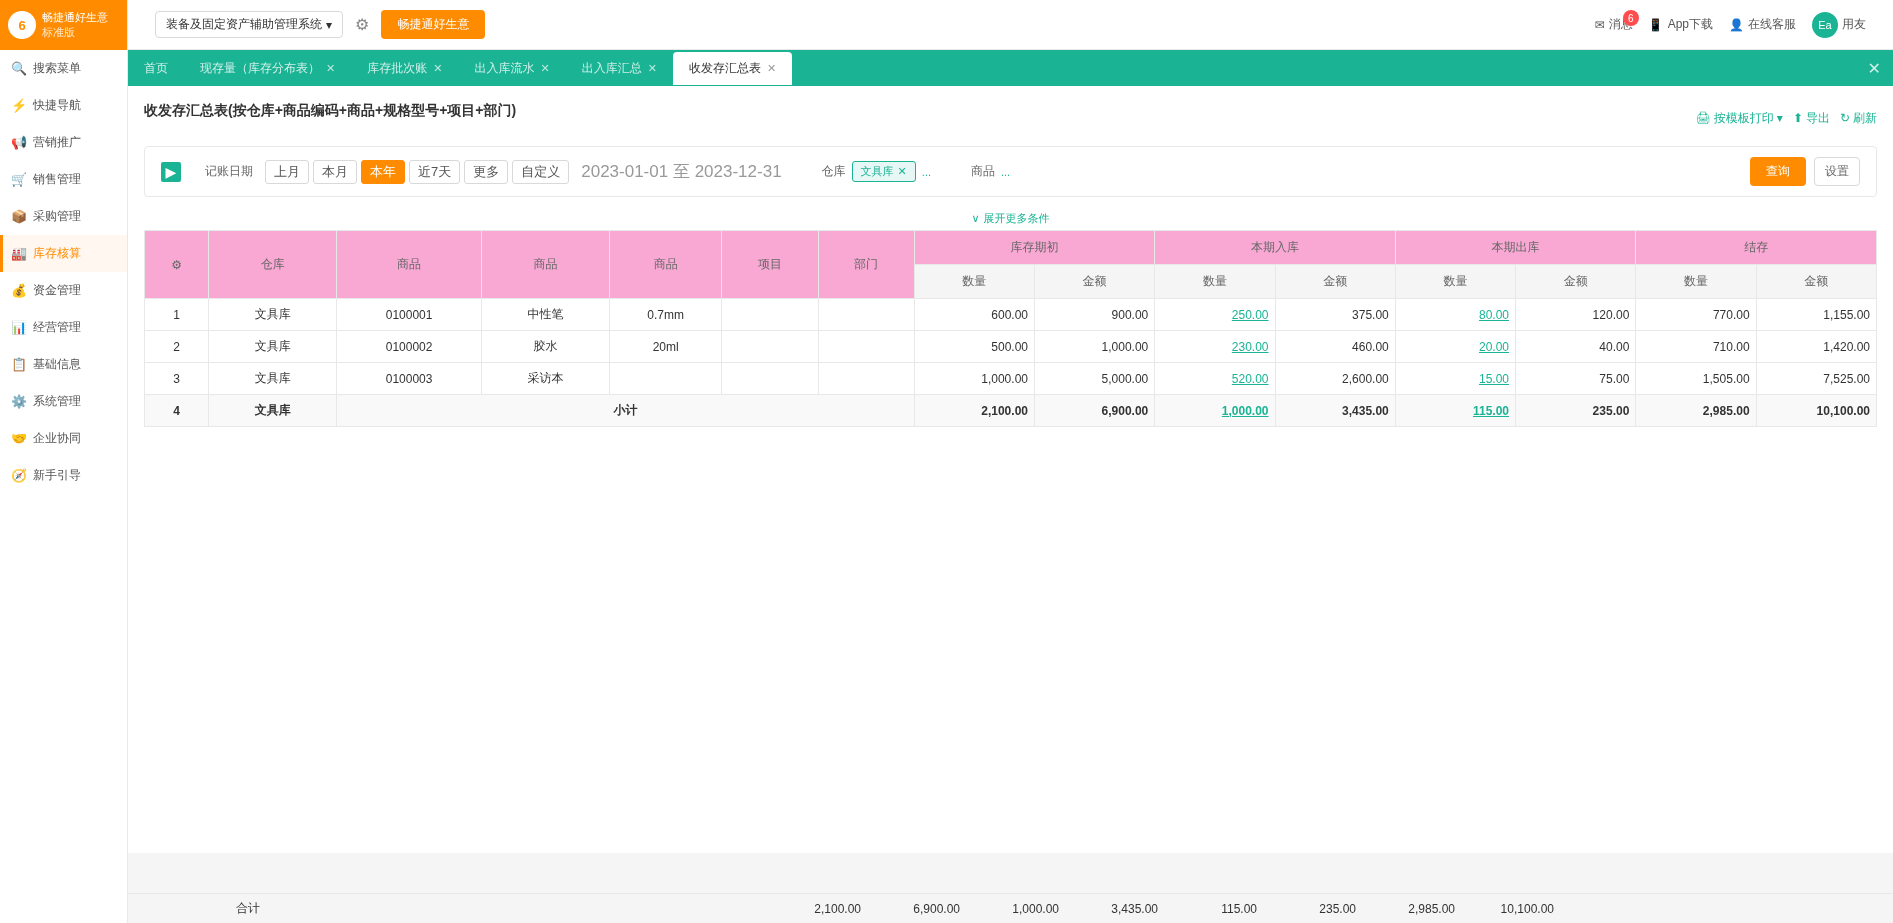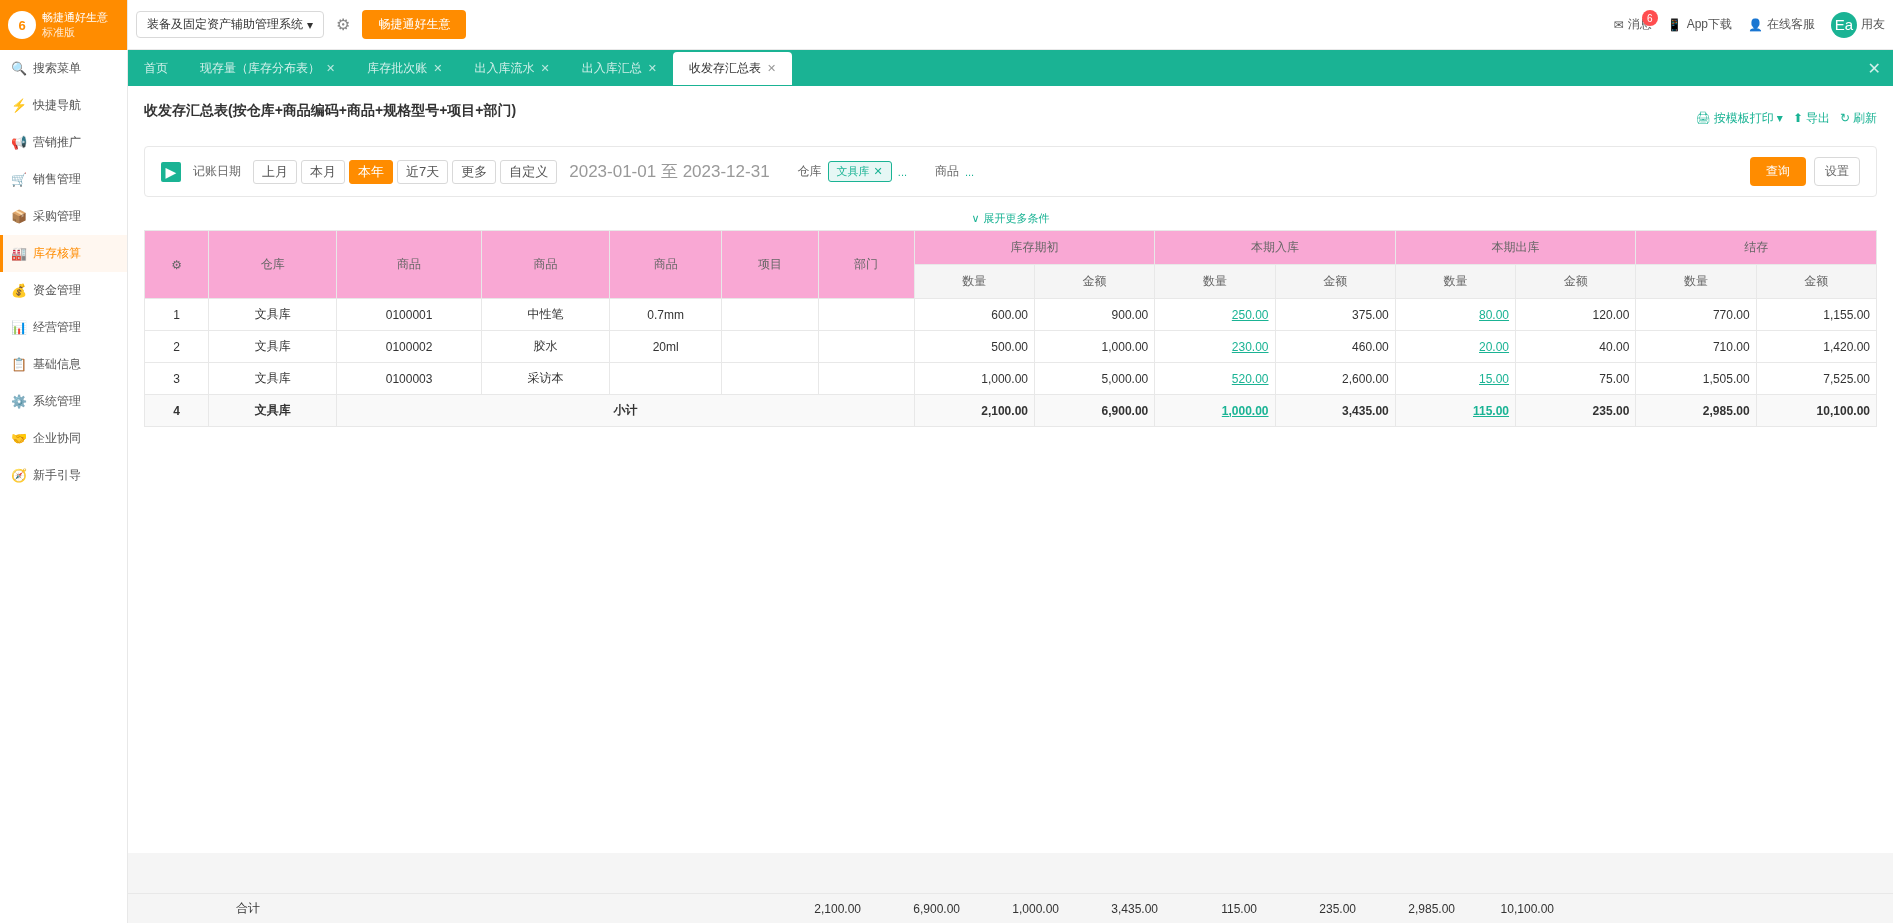--- a/index.html
+++ b/index.html
@@ -13,21 +13,21 @@
     .sidebar-subtitle { color: rgba(255,255,255,0.8); font-size: 11px; }
     .sidebar-nav { flex: 1; overflow-y: auto; }
     .sidebar-item { padding: 10px 8px; display: flex; align-items: center; gap: 6px; cursor: pointer; color: #555; font-size: 12px; border-left: 3px solid transparent; }
     .sidebar-item.active { background: #fff7f0; color: #ff8c00; border-left-color: #ff8c00; }
     .sidebar-item .icon { width: 16px; height: 16px; display: inline-flex; align-items: center; justify-content: center; font-size: 13px; }
 
     
     .main { flex: 1; display: flex; flex-direction: column; overflow: hidden; }
 
     
-    .topbar { height: 50px; background: #fff; display: flex; align-items: center; padding: 0 8px; border-bottom: 1px solid #e8e8e8; gap: 12px; }
+    .topbar { height: 50px; background: #fff; display: flex; align-items: center; padding: 0 27px; border-bottom: 1px solid #e8e8e8; gap: 12px; }
     .topbar-select { display: flex; align-items: center; gap: 4px; border: 1px solid #d9d9d9; border-radius: 4px; padding: 4px 10px; cursor: pointer; font-size: 12px; }
     .topbar-btn { background: #ff8c00; color: #fff; border: none; border-radius: 4px; padding: 6px 16px; font-size: 12px; cursor: pointer; }
     .topbar-actions { display: flex; align-items: center; gap: 16px; font-size: 12px; color: #555; }
     .topbar-action { display: flex; align-items: center; gap: 4px; cursor: pointer; position: relative; }
     .badge { background: #ff4d4f; color: #fff; border-radius: 50%; width: 16px; height: 16px; font-size: 10px; display: flex; align-items: center; justify-content: center; position: absolute; top: -6px; right: -6px; }
 
     
     .tabs { background: #1ab394; display: flex; align-items: center; padding: 0; min-height: 36px; }
     .tab { padding: 8px 16px; color: rgba(255,255,255,0.8); cursor: pointer; font-size: 12px; display: flex; align-items: center; gap: 6px; white-space: nowrap; }
     .tab.active { background: #fff; color: #333; border-radius: 4px 4px 0 0; }
@@ -36,21 +36,21 @@
     .tabs-close-all { margin-left: auto; padding: 8px 12px; color: rgba(255,255,255,0.8); cursor: pointer; font-size: 16px; }
 
     
     .content { flex: 1; overflow: auto; background: #f5f5f5; }
     .page { background: #fff; margin: 0; padding: 16px; min-height: calc(100% - 40px); }
     .page-title { font-size: 14px; font-weight: 600; color: #333; margin-bottom: 14px; }
 
     
     .filter-bar { background: #fff; border: 1px solid #e8e8e8; border-radius: 4px; padding: 10px 16px; margin-bottom: 10px; display: flex; align-items: center; gap: 12px; flex-wrap: wrap; }
     .filter-expand { background: #1ab394; color: #fff; width: 20px; height: 20px; display: flex; align-items: center; justify-content: center; cursor: pointer; border-radius: 2px; font-size: 14px; flex-shrink: 0; }
-    .filter-label { color: #666; font-size: 12px; white-space: nowrap; }
+    .filter-label { color: #666; font-size: 12px; white-space: nowrap; margin-left: 12px; }
     .filter-date-group { display: flex; align-items: center; gap: 4px; }
     .filter-date-btn { padding: 2px 8px; border: 1px solid #d9d9d9; border-radius: 3px; cursor: pointer; font-size: 13px; color: #555; background: #fff; }
     .filter-date-btn.active { background: #ff8c00; color: #fff; border-color: #ff8c00; }
     .filter-date-range { font-size: 17px; color: #999; }
     .filter-warehouse { display: flex; align-items: center; gap: 6px; margin-left: 16px; }
     .filter-tag { display: flex; align-items: center; gap: 4px; background: #e6f7f5; border: 1px solid #1ab394; border-radius: 3px; padding: 2px 8px; font-size: 11px; color: #1ab394; }
     .filter-tag-close { cursor: pointer; color: #1ab394; }
     .filter-more { color: #1ab394; cursor: pointer; font-size: 11px; }
     .filter-goods { display: flex; align-items: center; gap: 6px; margin-left: 16px; }
     .filter-actions { margin-left: auto; display: flex; gap: 8px; }
@@ -168,21 +168,21 @@
       </div>
       <div class="topbar-action">
         <span>📱</span>
         <span>App下载</span>
       </div>
       <div class="topbar-action">
         <span>👤</span>
         <span>在线客服</span>
       </div>
       <div class="topbar-action">
-        <div style="width:26px;height:26px;background:#1ab394;border-radius:50%;display:flex;align-items:center;justify-content:center;color:#fff;font-size:15px;text-align:right;">
+        <div style="width:26px;height:26px;background:#1ab394;border-radius:50%;display:flex;align-items:center;justify-content:center;color:#fff;font-size:11px;text-align:right;">
           <span>Ea</span>
         </div>
         <span>用友</span>
       </div>
     </div>
   </div>
 
   <div class="tabs" id="tabs-bar">
       <div class="tab">
         <span>首页</span>

